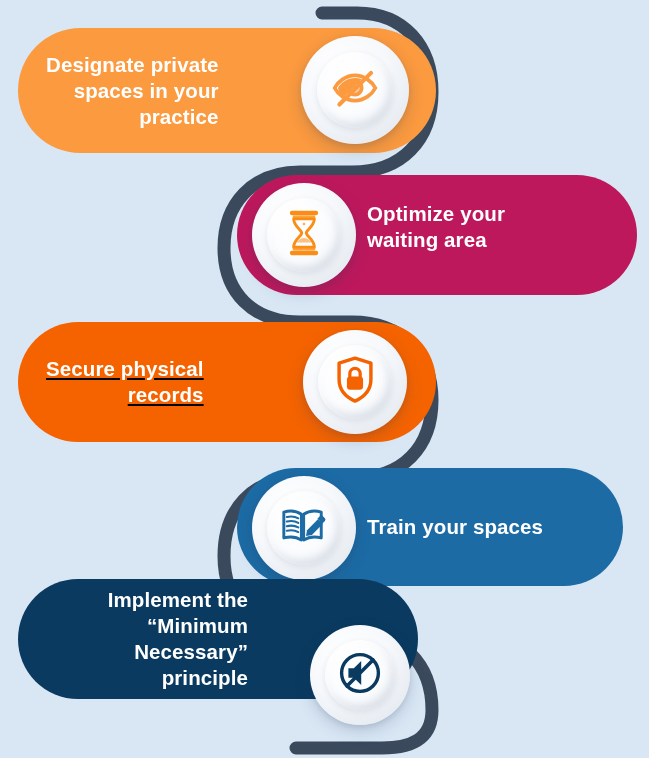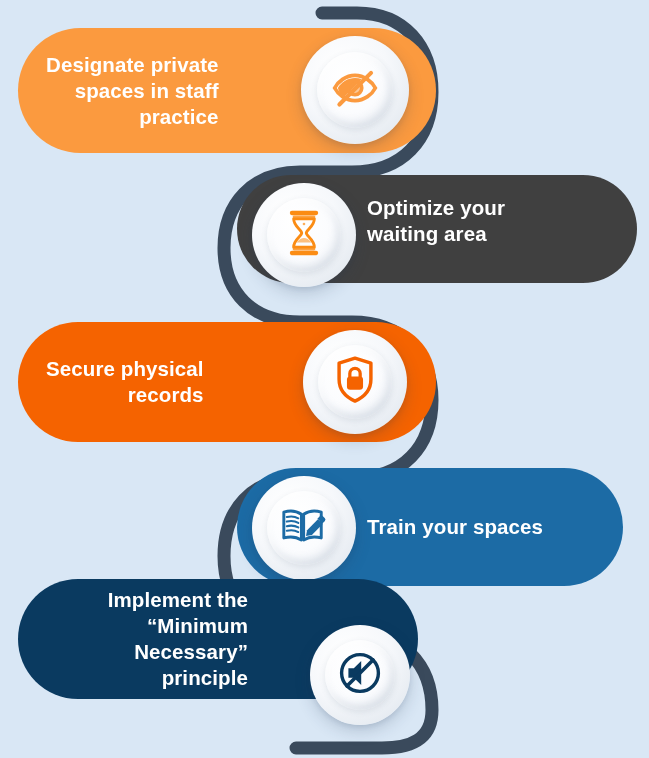--- a/index.html
+++ b/index.html
@@ -95,61 +95,61 @@
          C 224 602 253 632 302 632
          L 352 632
          C 402 632 432 664 432 710
          C 432 740 410 748 382 748
          L 296 748" fill="none" stroke="#3a4a5c" stroke-width="13" stroke-linecap="round" stroke-linejoin="round"></path>
   </svg>
 
   <div class="row">
     <div class="pill left" style="left:18px;top:28px;width:418px;height:125px;background:#fb9a3f;padding:0 175px 0 28px;">
       <div class="label align-right">Designate private
-spaces in staff
+spaces in your
 practice</div>
     </div>
     <div class="badge b1" style="left:301px;top:36px;">
       <span class="ring"></span>
       <span class="glyph">
         <svg width="52" height="52" viewBox="0 0 24 24">
           <path d="M12 6.2c-4.3 0-7.9 2.9-9.4 5.8 1.5 2.9 5.1 5.8 9.4 5.8s7.9-2.9 9.4-5.8C19.9 9.1 16.3 6.2 12 6.2z" fill="none" stroke="#fb9a3f" stroke-width="1.7"></path>
           <circle cx="12" cy="12" r="3.1" fill="none" stroke="#fb9a3f" stroke-width="1.7"></circle>
           <path d="M12 6.2c-4.3 0-7.9 2.9-9.4 5.8 1.5 2.9 5.1 5.8 9.4 5.8 1.3 0 2.5-.27 3.6-.72L5.2 7.1C3.9 8.3 3 9.7 2.6 12z" fill="#fb9a3f" opacity="0"></path>
           <path d="M4.1 12c1.6-2.7 4.6-4.6 7.9-4.6 1.1 0 2.2.22 3.2.61L6.3 16.9C5.4 15.6 4.6 13.9 4.1 12z" fill="#fb9a3f"></path>
           <circle cx="12" cy="12" r="2.6" fill="#fb9a3f" opacity=".55"></circle>
           <line x1="4.8" y1="19.6" x2="19.4" y2="5.0" stroke="#fb9a3f" stroke-width="1.9" stroke-linecap="round"></line>
         </svg>
       </span>
     </div>
   </div>
 
   <div class="row">
-    <div class="pill right" style="left:237px;top:175px;width:400px;height:108px;background:#404040;padding:0 28px 16px 130px;">
+    <div class="pill right" style="left:237px;top:175px;width:400px;height:120px;background:#be185d;padding:0 28px 16px 130px;">
       <div class="label align-left" style="margin-right:auto;">Optimize your
 waiting area</div>
     </div>
     <div class="badge b2" style="left:252px;top:183px;">
       <span class="ring"></span>
       <span class="glyph">
         <svg width="46" height="50" viewBox="0 0 24 26">
           <rect x="4.6" y="1.4" width="14.8" height="2.3" rx="1.1" fill="#fb8c14"></rect>
           <rect x="4.6" y="22.3" width="14.8" height="2.3" rx="1.1" fill="#fb8c14"></rect>
           <rect x="6.1" y="3.9" width="11.8" height="1.5" rx=".7" fill="#fb8c14" opacity=".8"></rect>
           <rect x="6.1" y="20.6" width="11.8" height="1.5" rx=".7" fill="#fb8c14" opacity=".8"></rect>
           <path d="M6.6 5.6h10.8c0 4-4.2 5.8-4.2 7.4s4.2 3.4 4.2 7.4H6.6c0-4 4.2-5.8 4.2-7.4S6.6 9.6 6.6 5.6z" fill="none" stroke="#fb8c14" stroke-width="1.5" stroke-linejoin="round"></path>
           <path d="M8.2 17.9c1.1-1.6 2.6-2.3 3.8-2.3s2.7.7 3.8 2.3z" fill="#fb8c14" opacity=".55"></path>
           <circle cx="12" cy="8.3" r=".7" fill="#fb8c14" opacity=".7"></circle>
         </svg>
       </span>
     </div>
   </div>
 
   <div class="row">
-    <div class="pill left" style="left:18px;top:322px;width:418px;height:120px;background:#f56300;padding:0 175px 0 28px;">
+    <div class="pill left" style="left:18px;top:322px;width:418px;height:120px;background:#f56300;padding:0 175px 0 28px;text-decoration:underline;">
       <div class="label align-right">Secure physical
 records</div>
     </div>
     <div class="badge b3" style="left:303px;top:330px;">
       <span class="ring"></span>
       <span class="glyph">
         <svg width="46" height="50" viewBox="0 0 24 26">
           <path d="M12 1.6l8.3 2.6v8.4c0 5.6-3.8 9.4-8.3 11.4-4.5-2-8.3-5.8-8.3-11.4V4.2z" fill="none" stroke="#f56300" stroke-width="1.8" stroke-linejoin="round"></path>
           <path d="M9.3 11.4V9.6a2.7 2.7 0 0 1 5.4 0v1.8" fill="none" stroke="#f56300" stroke-width="1.7"></path>
           <rect x="7.8" y="11.2" width="8.4" height="6.9" rx="1.7" fill="#f56300"></rect>

